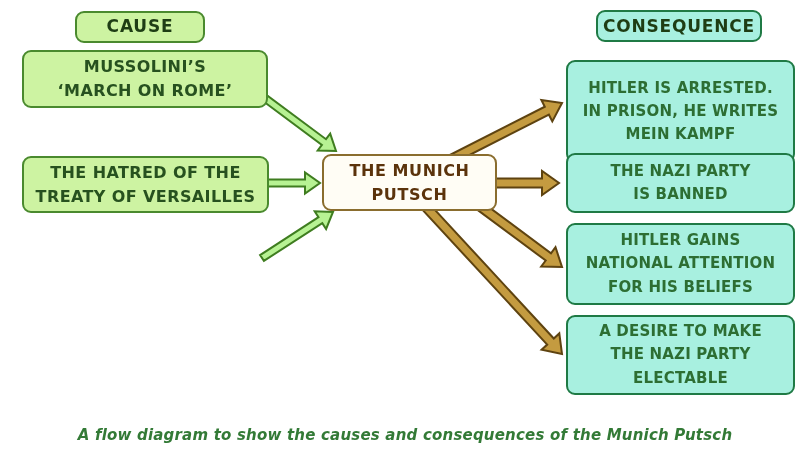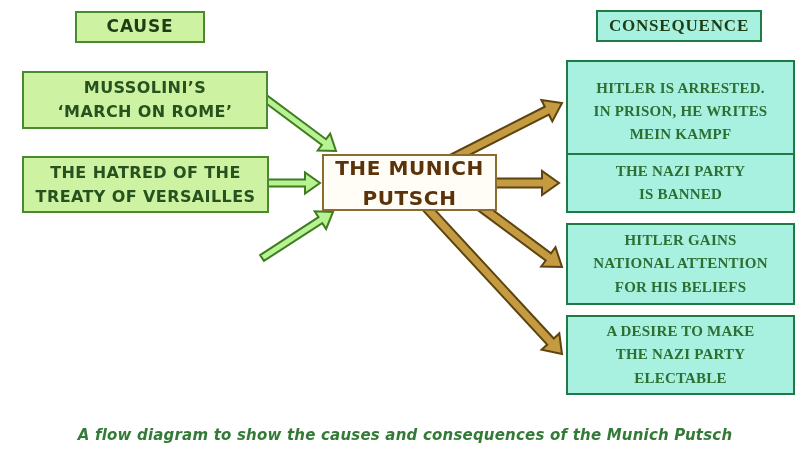--- a/index.html
+++ b/index.html
@@ -20,49 +20,49 @@
     top: 0;
   }
   .box {
     position: absolute;
     display: flex;
     align-items: center;
     justify-content: center;
     text-align: center;
     box-sizing: border-box;
     font-weight: bold;
+    border-radius: 9px;
   }
   .box span { white-space: pre-line; }
   .green-box {
     background: var(--cause-fill, #cdf3a2);
     border: 2px solid var(--cause-border, #4a8a2e);
     color: var(--cause-text, #27511f);
     font-size: 16px;
     line-height: 1.5;
     letter-spacing: 0.4px;
   }
   .cyan-box {
     background: var(--consequence-fill, #a8f0e0);
     border: 2px solid var(--consequence-border, #1f7a45);
     color: var(--consequence-text, #2d6e33);
     font-size: 15px;
     line-height: 1.55;
     letter-spacing: 0.2px;
-    font-family: Liberation Serif, serif;
   }
   .header-box {
     font-size: 17px;
     letter-spacing: 0.8px;
   }
   .green-box.header-box, .cyan-box.header-box { color: #1e3d14; }
   .center-box {
     background: var(--center-fill, #fffdf5);
     border: 2px solid var(--center-border, #8a6d2e);
     color: var(--center-text, #5b330b);
-    font-size: 20px;
+    font-size: 16px;
     line-height: 1.5;
     letter-spacing: 0.6px;
   }
   .caption {
     position: absolute;
     left: 0;
     top: 426px;
     width: 810px;
     text-align: center;
     font-style: italic;
@@ -84,21 +84,21 @@
       <polygon points="442.0,169.0 548.9,114.7 552.3,121.4 562.0,103.0 541.4,100.0 544.8,106.7 438.0,161.0" fill="#c49b40" stroke="#5e4310" stroke-width="2" stroke-linejoin="miter"></polygon>
       <polygon points="490.0,187.5 542.0,187.5 542.0,195.0 559.0,183.0 542.0,171.0 542.0,178.5 490.0,178.5" fill="#c49b40" stroke="#5e4310" stroke-width="2" stroke-linejoin="miter"></polygon>
       <polygon points="462.3,198.6 545.7,260.5 541.2,266.5 562.0,267.0 555.5,247.2 551.0,253.3 467.7,191.4" fill="#c49b40" stroke="#5e4310" stroke-width="2" stroke-linejoin="miter"></polygon>
       <polygon points="411.7,198.1 547.2,344.6 541.6,349.7 562.0,354.0 559.3,333.4 553.8,338.5 418.3,191.9" fill="#c49b40" stroke="#5e4310" stroke-width="2" stroke-linejoin="miter"></polygon>
     </svg>
 
   <div class="box green-box header-box" style="left:75px;top:11px;width:130px;height:32px">
     <span>CAUSE</span>
   </div>
 
-  <div class="box green-box" style="left:22px;top:71px;width:246px;height:58px">
+  <div class="box green-box" style="left:22px;top:50px;width:246px;height:58px">
     <span>MUSSOLINI’S
 ‘MARCH ON ROME’</span>
   </div>
 
   <div class="box green-box" style="left:22px;top:156px;width:247px;height:57px">
     <span>THE HATRED OF THE
 TREATY OF VERSAILLES</span>
   </div>
 
 

